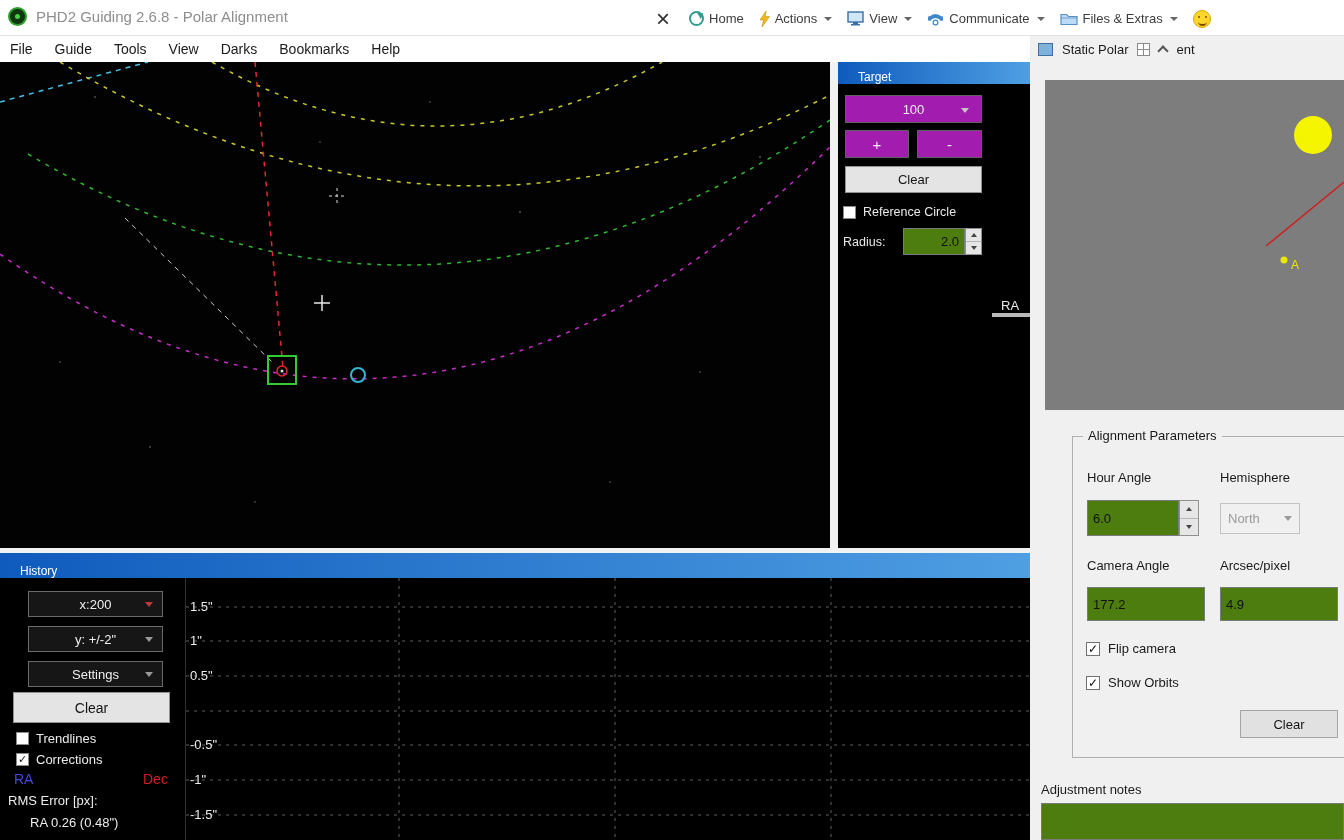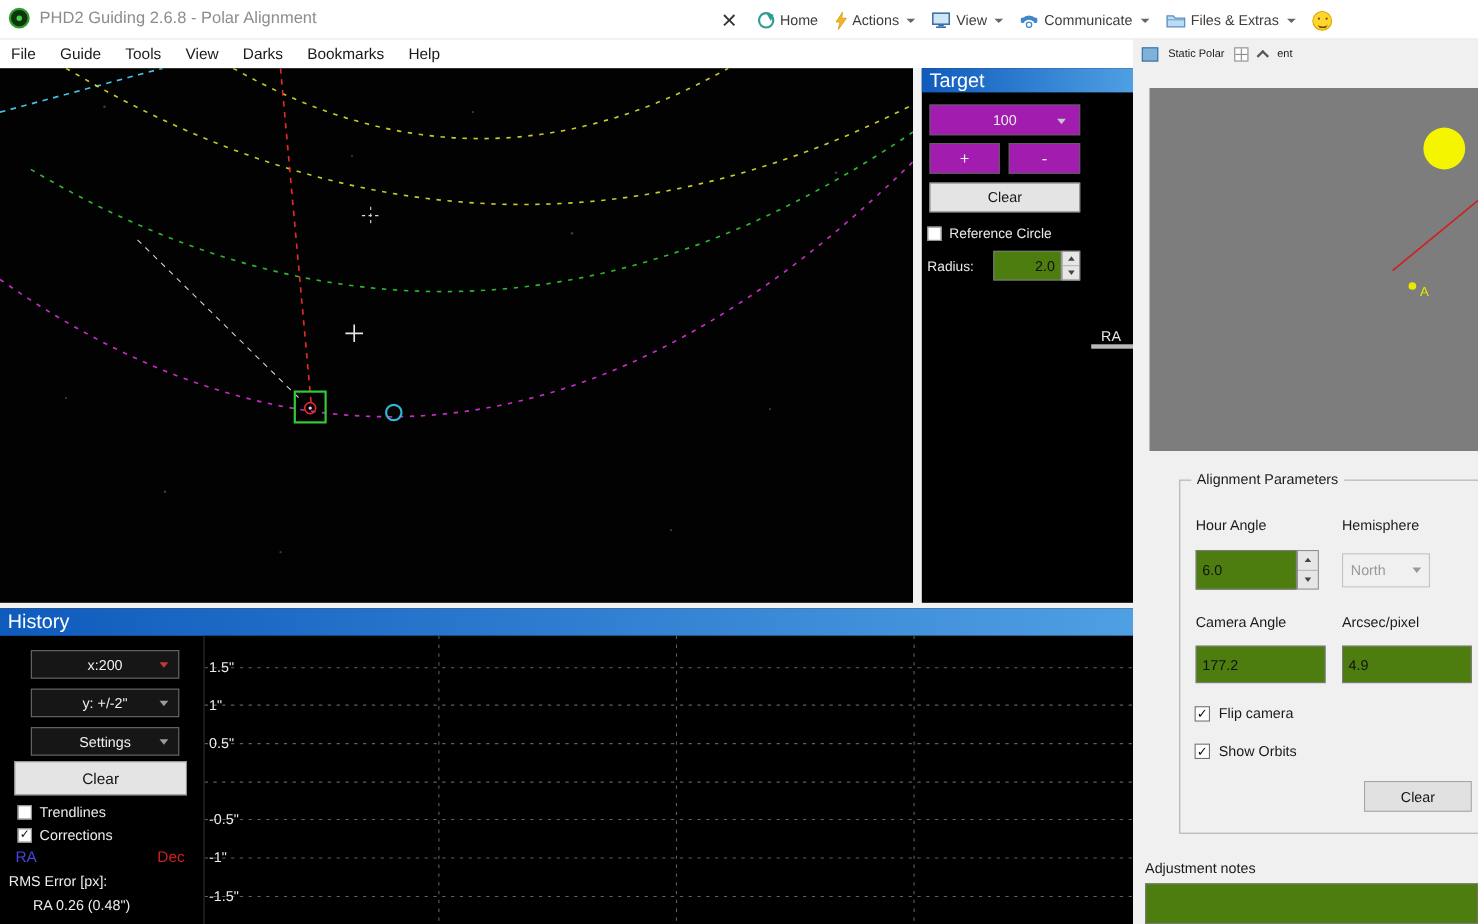--- a/index.html
+++ b/index.html
@@ -20,21 +20,21 @@
   .home-ring { width:15px; height:15px; border-radius:50%; border:2.5px solid #2f9d8f; position:relative; }
   .home-ring::after { content:""; position:absolute; right:-3px; top:-1px; width:0; height:0; border-left:4px solid transparent; border-right:4px solid transparent; border-bottom:5px solid #2f9d8f; transform:rotate(60deg); }
   .smiley { width:18px; height:18px; border-radius:50%; background:#ffd62e; border:1px solid #d9a800; position:relative; }
   .smiley::before { content:""; position:absolute; left:4px; top:5px; width:2px; height:2px; background:#7a4a00; border-radius:50%; box-shadow:7px 0 0 #7a4a00; }
   .smiley::after { content:""; position:absolute; left:4px; top:8px; width:9px; height:5px; border-bottom:2px solid #7a4a00; border-radius:0 0 9px 9px; }
 
   .menubar { position:absolute; left:0; top:36px; width:1030px; height:26px; background:#ffffff; display:flex; align-items:center; padding-left:10px; }
   .menu-item { font-size:14px; color:#1a1a1a; margin-right:22px; cursor:default; }
 
   
-  .caption { background:linear-gradient(90deg,#0f5bbd,#4f9fe3); color:#ffffff; font-size:18px; display:flex; align-items:center; padding-left:7px; }
+  .caption { background:linear-gradient(90deg,#0f5bbd,#4f9fe3); color:#ffffff; font-size:12px; display:flex; align-items:flex-end; padding-left:20px; }
 
   
   .sky { position:absolute; left:0; top:62px; width:830px; height:486px; background:#020202; }
 
   
   .target { position:absolute; left:838px; top:62px; width:192px; height:486px; background:#000; }
   .dbtn { background:#a21caf; border:1px solid #5f5f5f; color:#ececec; display:flex; align-items:center; justify-content:center; font-size:13px; position:absolute; }
   .lbtn { background:#e4e4e4; border:1px solid #919191; color:#141414; display:flex; align-items:center; justify-content:center; font-size:13px; position:absolute; }
   .tri-down-l { width:0; height:0; border-left:4px solid transparent; border-right:4px solid transparent; border-top:5px solid #c7c7c7; }
   .cb { width:13px; height:13px; background:#fff; border:1px solid #8a8a8a; display:flex; align-items:center; justify-content:center; font-size:11px; line-height:1; color:#111; }
@@ -51,21 +51,21 @@
   .hbtn { position:absolute; background:#161616; border:1px solid #6a6a6a; color:#efefef; font-size:13px; display:flex; align-items:center; justify-content:center; }
   .hbtn .tri { position:absolute; right:9px; top:10px; width:0; height:0; border-left:4px solid transparent; border-right:4px solid transparent; border-top:5px solid #9a9a9a; }
   .hbtn .tri.red { border-top-color:#c23b3b; }
   .crow { position:absolute; display:flex; align-items:center; gap:7px; color:#ececec; font-size:13px; }
   .graph { position:absolute; left:185px; top:25px; width:845px; height:262px; background:#000; border-left:1px solid #2e2e2e; }
   .ytick { position:absolute; left:4px; color:#ececec; font-size:13px; line-height:16px; }
 
   
   .rpanel { position:absolute; left:1030px; top:36px; width:314px; height:804px; background:#f0f0f0; }
   .rheader { position:absolute; left:0; top:0; width:314px; height:26px; display:flex; align-items:center; gap:9px; padding-left:8px; }
-  .rtitle { font-size:10px; color:#1a1a1a; }
+  .rtitle { font-size:13px; color:#1a1a1a; }
   .panel-glyph { width:15px; height:13px; background:#7fb2d9; border:1px solid #3f6f9f; }
   .grid-icon { width:13px; height:13px; border:1px solid #8a8a8a; position:relative; background:#fdfdfd; }
   .grid-icon::before { content:""; position:absolute; left:0; right:0; top:5px; border-top:1px solid #8a8a8a; }
   .grid-icon::after { content:""; position:absolute; top:0; bottom:0; left:5px; border-left:1px solid #8a8a8a; }
   .chev-up { width:8px; height:8px; border-left:2px solid #555; border-top:2px solid #555; transform:rotate(45deg); margin-top:3px; }
   .camview { position:absolute; left:15px; top:44px; width:299px; height:330px; background:#7d7d7d; }
 
   .groupbox { position:absolute; left:42px; top:400px; width:282px; height:322px; border:1px solid #b0b0b0; }
   .legend { position:absolute; top:-9px; left:10px; background:#f0f0f0; padding:0 5px; font-size:13px; color:#1a1a1a; }
   .flabel { position:absolute; font-size:13px; color:#1a1a1a; }

